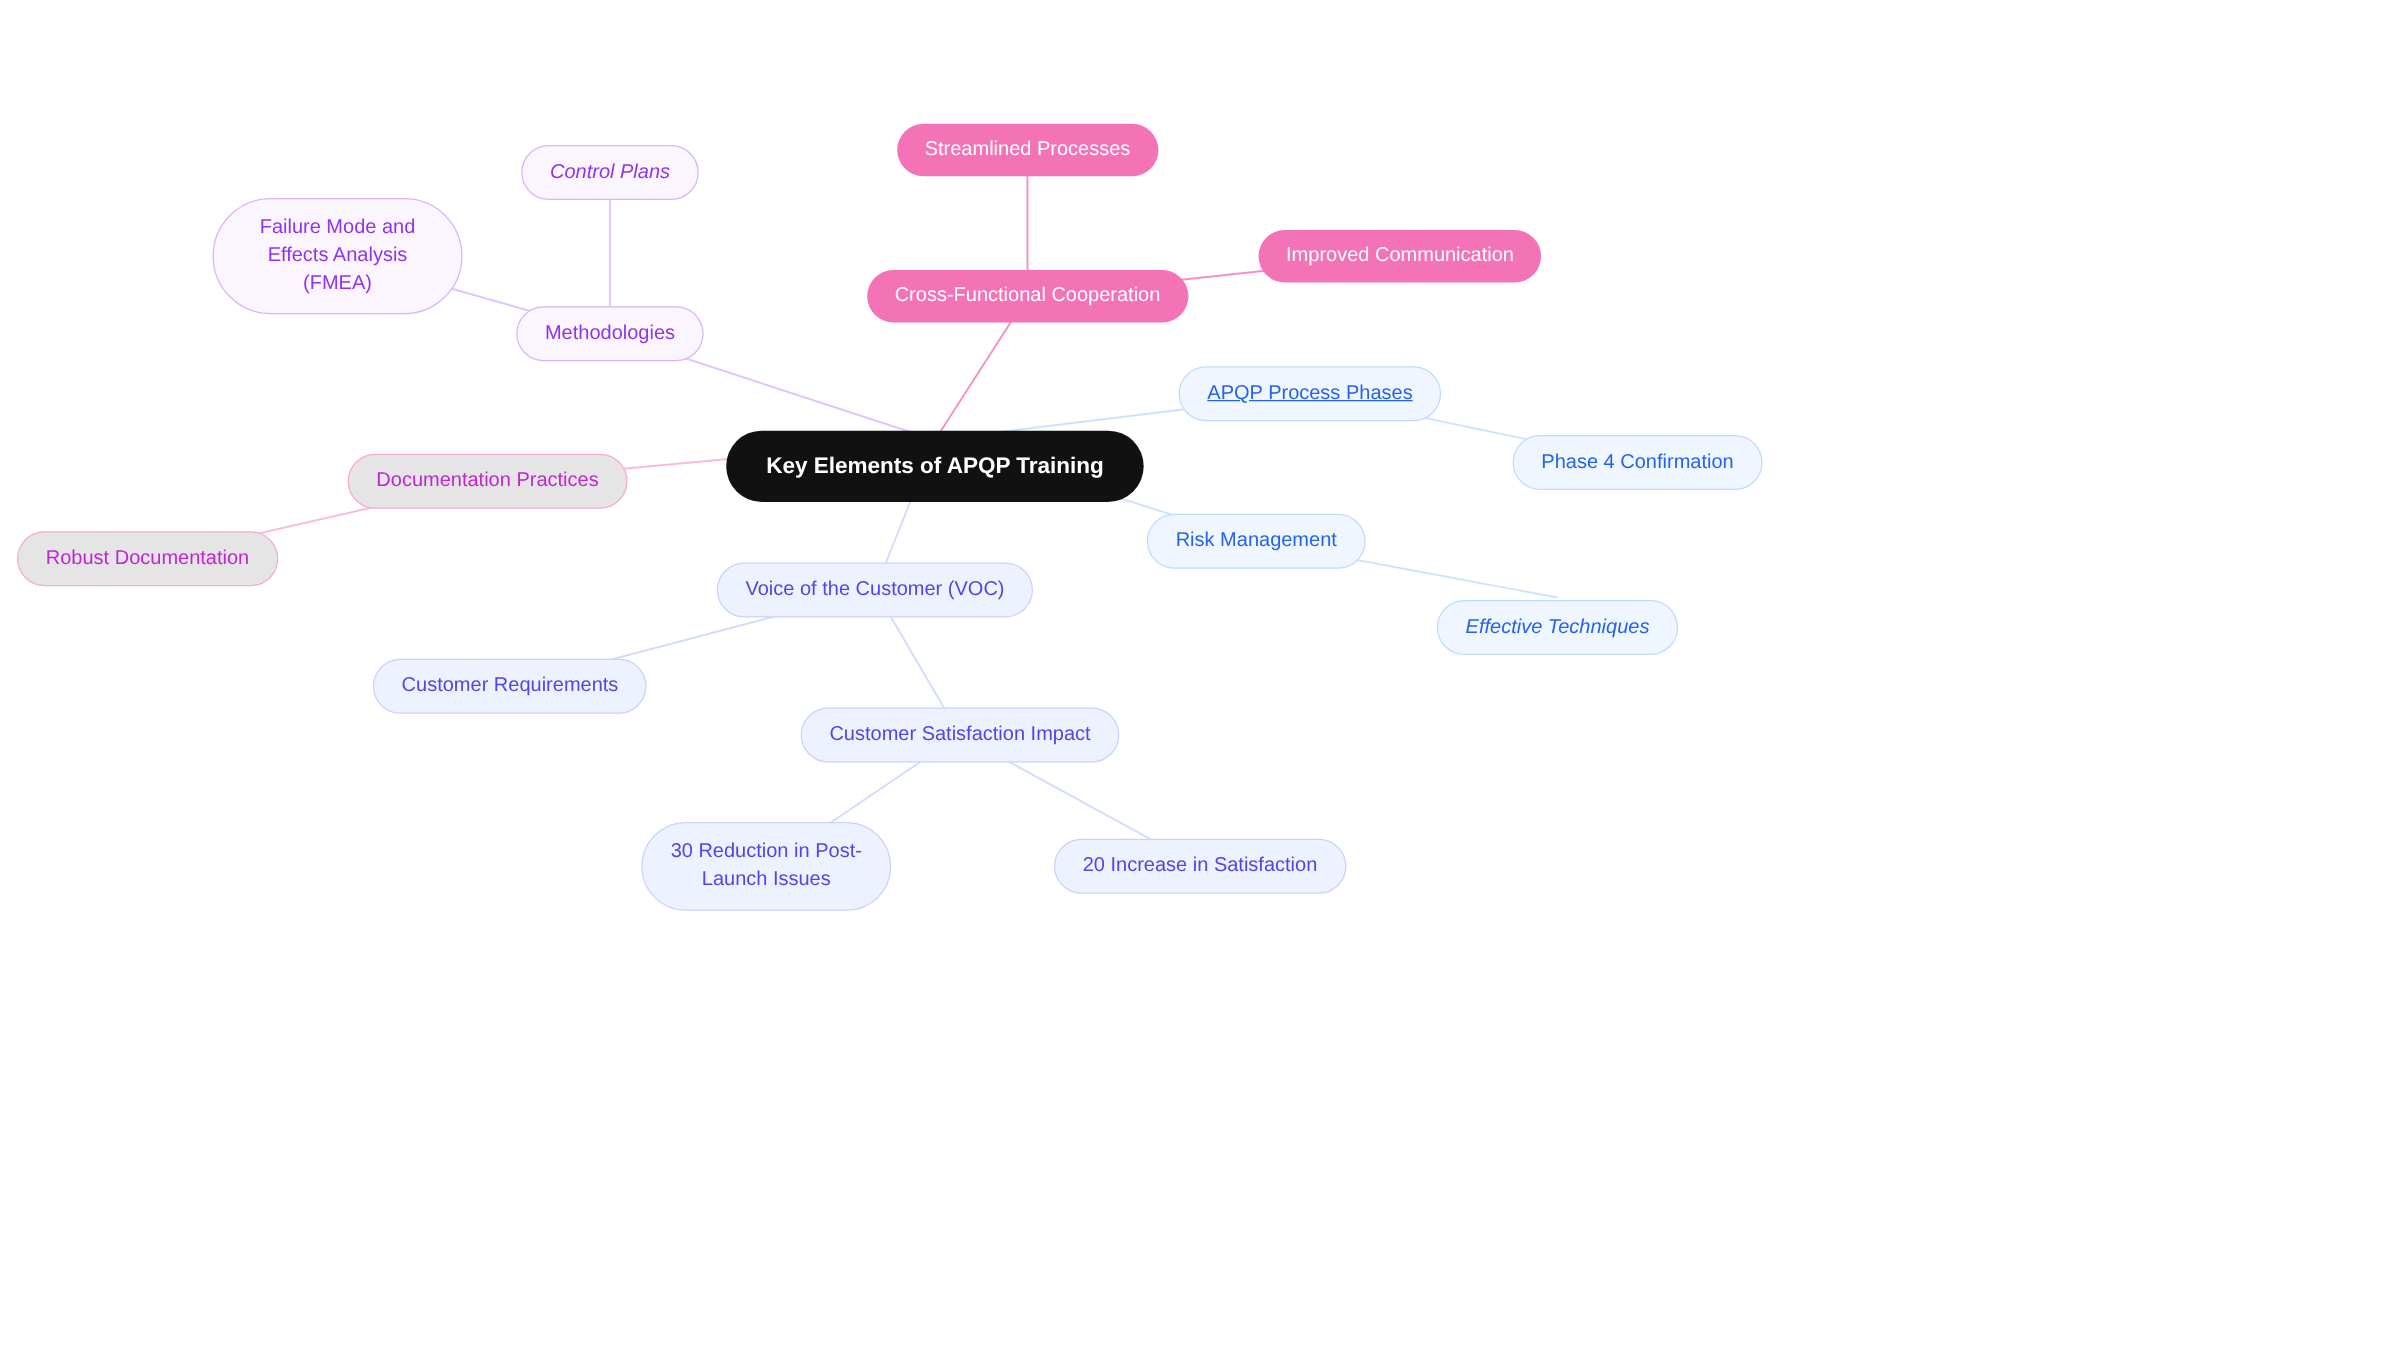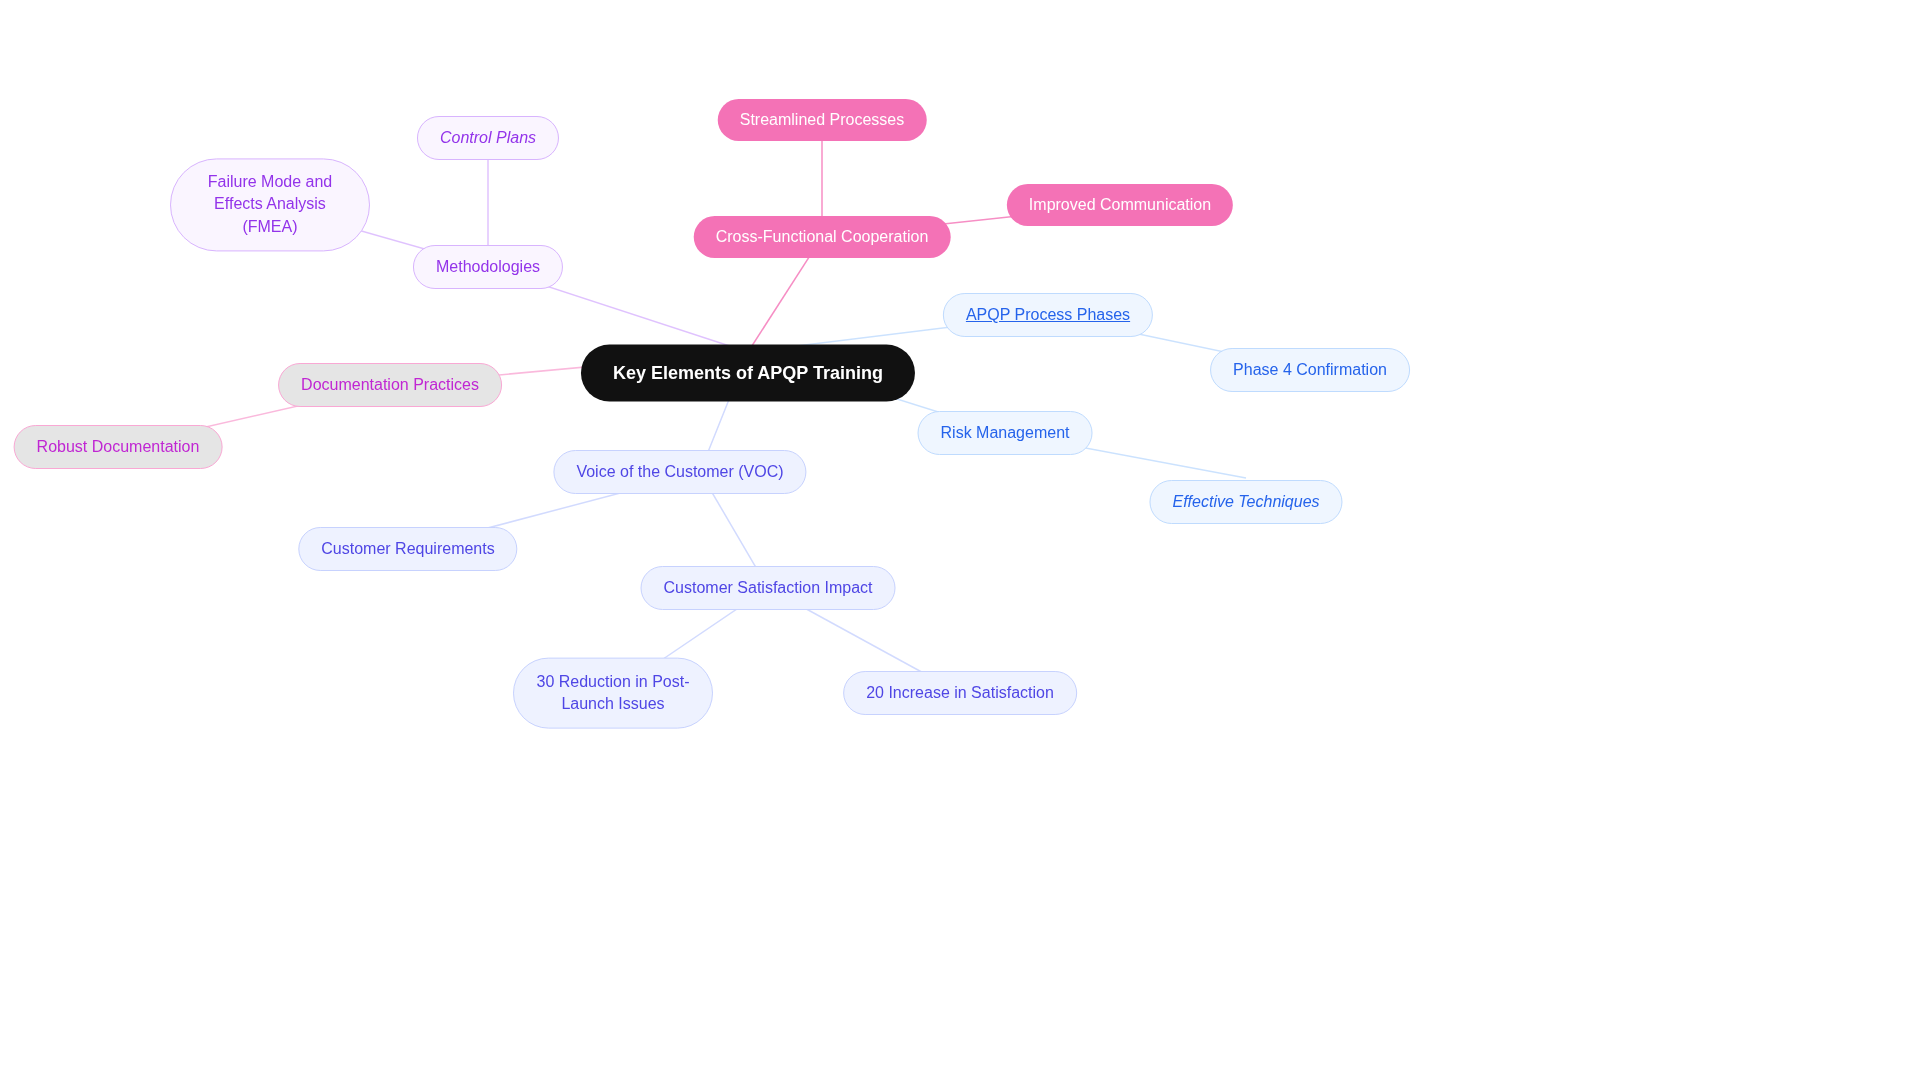--- a/index.html
+++ b/index.html
@@ -126,21 +126,21 @@
 <div class="node node-purple-light node-wrap" id="node-fmea" style="left: 270px; top: 205px; white-space: normal; max-width: 200px; line-height: 1.4; text-align: center;">
     <span>Failure Mode and Effects
 Analysis (FMEA)</span>
   </div>
 <div class="node node-pink-light" id="node-doc-practices" style="left: 390px; top: 385px;">
     <span>Documentation Practices</span>
   </div>
 <div class="node node-pink-light" id="node-robust-doc" style="left: 118px; top: 447px;">
     <span>Robust Documentation</span>
   </div>
-<div class="node node-lavender" id="node-voc" style="left: 680px; top: 472px;">
+<div class="node node-lavender" id="node-voc" style="left: 700px; top: 472px;">
     <span>Voice of the Customer (VOC)</span>
   </div>
 <div class="node node-lavender" id="node-customer-req" style="left: 408px; top: 549px;">
     <span>Customer Requirements</span>
   </div>
 <div class="node node-lavender" id="node-cust-sat" style="left: 768px; top: 588px;">
     <span>Customer Satisfaction Impact</span>
   </div>
 <div class="node node-lavender node-wrap" id="node-reduction" style="left: 613px; top: 693px; white-space: normal; max-width: 200px; line-height: 1.4; text-align: center;">
     <span>30 Reduction in Post-Launch

